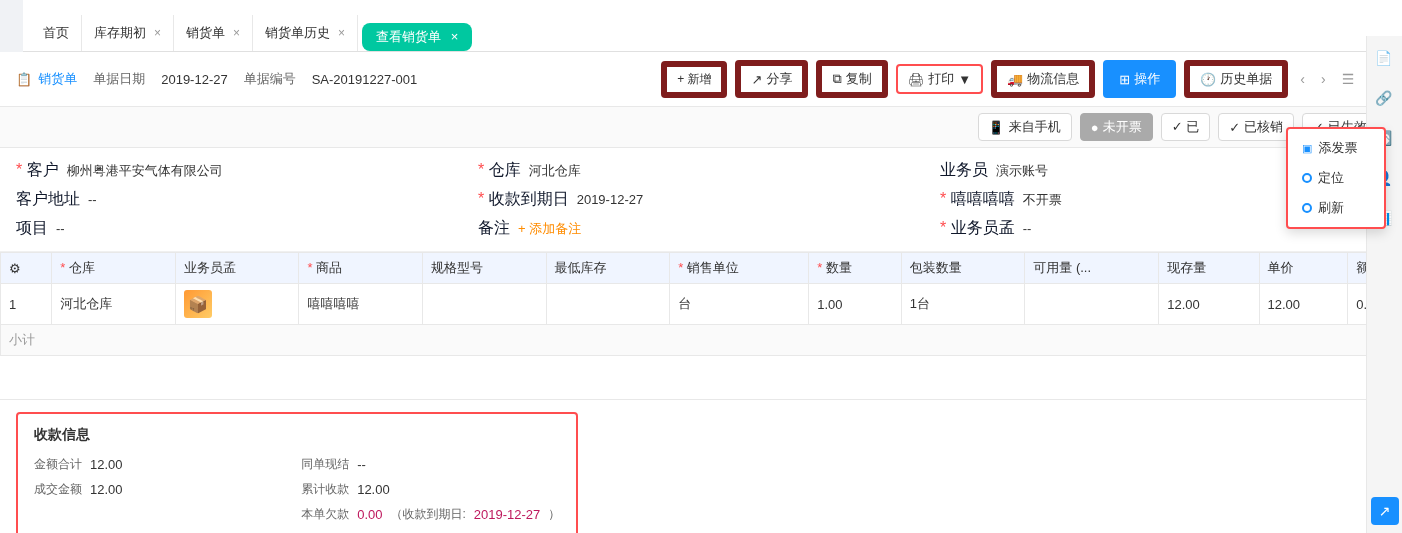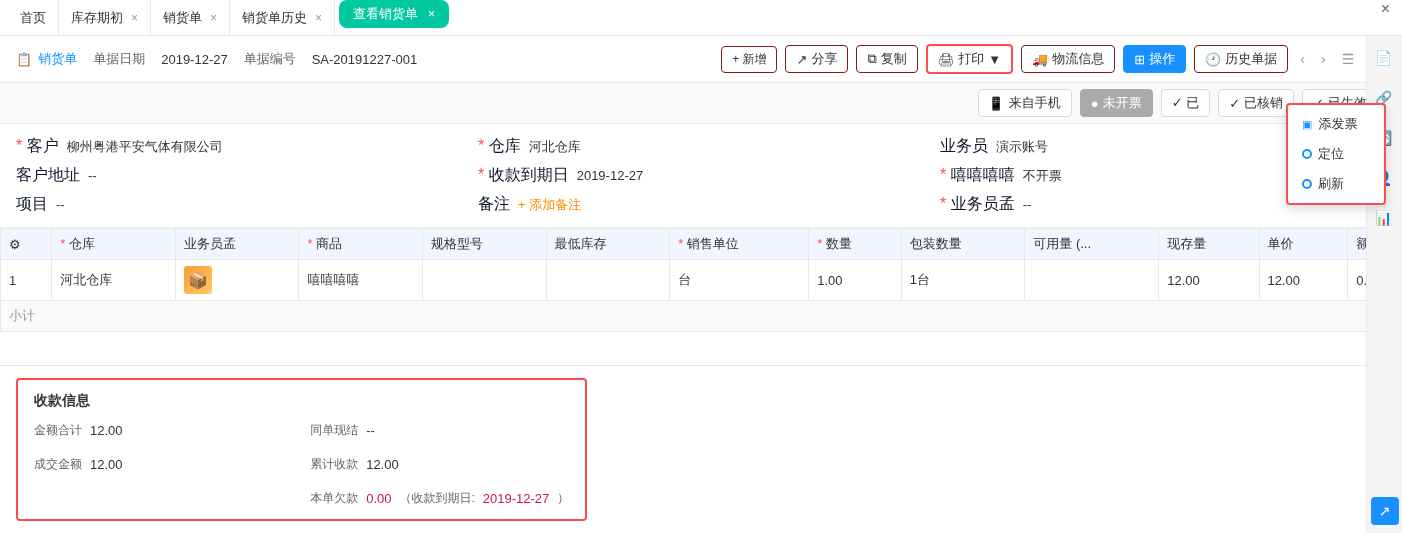--- a/index.html
+++ b/index.html
@@ -1,26 +1,27 @@
 <!DOCTYPE html>
 <html><head>
   <meta charset="utf-8">
   <style>
     * { box-sizing: border-box; margin: 0; padding: 0; font-family: 'Microsoft YaHei', Arial, sans-serif; font-size: 13px; }
     body { background: #f0f2f5; overflow: hidden; }
 
     
     .tab-bar {
       display: flex;
-      align-items: flex-start;
+      align-items: flex-end;
       background: #fff;
       border-bottom: 1px solid #e0e0e0;
-      height: 36px;
+      height: 52px;
       padding: 0 8px;
       position: relative;
+      margin-left: 23px;
     }
     .tab-item {
       display: flex;
       align-items: center;
       padding: 0 12px;
       height: 36px;
       cursor: pointer;
       color: #333;
       font-size: 13px;
       border-right: 1px solid #e8e8e8;
@@ -92,21 +93,21 @@
       display: flex;
       align-items: center;
       gap: 8px;
       margin-left: auto;
     }
     .toolbar-btn {
       display: flex;
       align-items: center;
       gap: 4px;
       padding: 4px 10px;
-      border: 1px solid #7f1d1d;
+      border: 6px solid #7f1d1d;
       border-radius: 4px;
       background: #fff;
       cursor: pointer;
       color: #333;
       font-size: 12px;
     }
     .toolbar-btn.active-tab {
       background: #1890ff;
       color: #fff;
       border-color: #1890ff;
@@ -224,21 +225,21 @@
     }
     .payment-title {
       font-weight: bold;
       font-size: 14px;
       margin-bottom: 12px;
       color: #333;
     }
     .payment-grid {
       display: grid;
       grid-template-columns: 1fr 1fr;
-      gap: 17px;
+      gap: 8px;
       text-align: right;
     }
     .payment-row {
       display: flex;
       align-items: center;
       gap: 8px;
     }
     .payment-label { color: #666; font-size: 12px; white-space: nowrap; }
     .payment-value { color: #333; font-size: 13px; }
     .payment-value.red { color: #be185d; }

